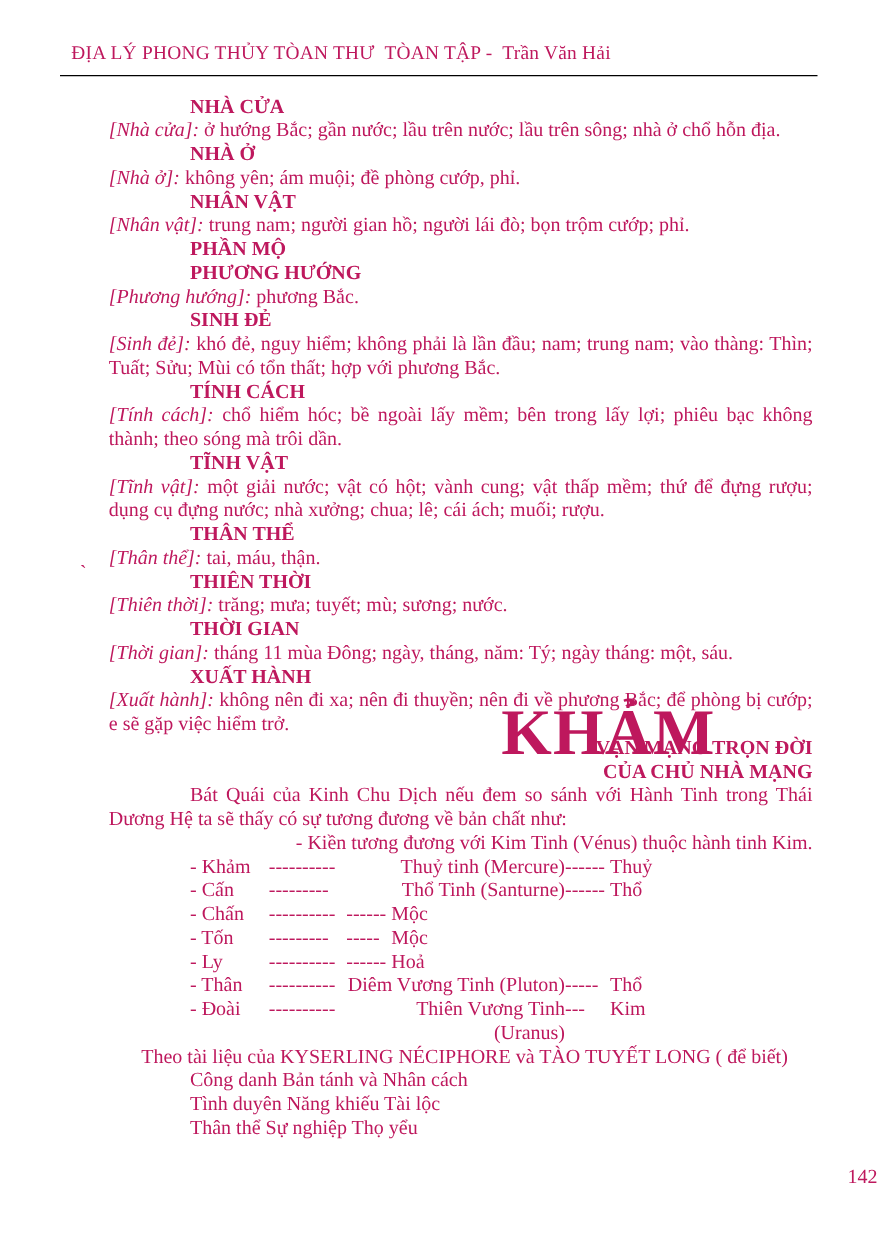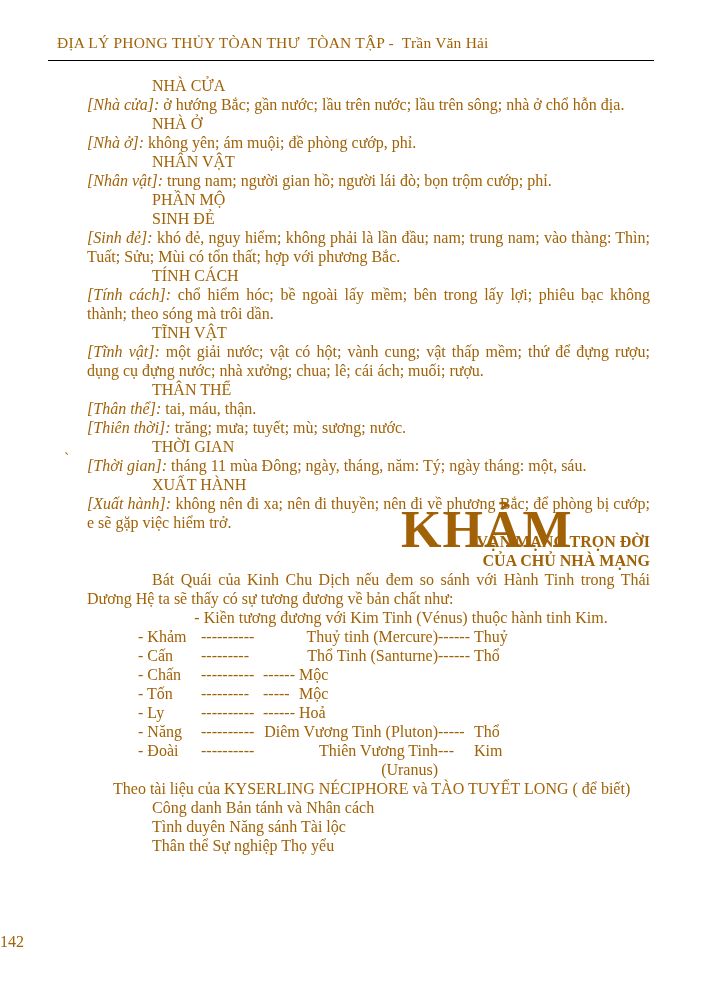--- a/index.html
+++ b/index.html
@@ -1,49 +1,49 @@
 <!DOCTYPE html>
 <html><head>
 <meta charset="utf-8">
 <style>
   html,body{margin:0;padding:0;background:#fff;}
   .page{
     width:702px;height:994px;position:relative;background:#ffffff;
-    font-family:"Liberation Serif","DejaVu Serif",serif;color:#a16207;overflow:hidden;
+    font-family:"Liberation Serif","DejaVu Serif",serif;color:#be185d;overflow:hidden;
   }
   .hdr{
     position:absolute;top:34px;left:48px;width:606px;
     border-bottom:1.5px solid #000;padding-bottom:8px;
   }
   .hdr-text{padding-left:9px;font-size:15.5px;letter-spacing:.2px;white-space:pre;}
   .content{
     position:absolute;top:76px;left:87px;width:563px;
     font-size:16px;line-height:19px;text-align:justify;
   }
-  .sec-h{font-weight:400;margin-left:65px;text-align:left;}
+  .sec-h{font-weight:700;margin-left:65px;text-align:left;}
   .para{margin:0;}
   .lbl{font-style:italic;}
   .fate{position:relative;font-weight:700;margin-left:90px;text-align:right;}
   .fate div{line-height:19px;}
   .big-title{
     position:absolute;left:224px;top:-12px;
     font-size:52px;line-height:50px;font-weight:700;letter-spacing:1px;white-space:nowrap;
   }
   .intro{text-indent:65px;margin:0;}
-  .kien{margin-left:65px;text-align:center;}
-  .trow{display:flex;margin-left:51px;text-align:left;}
+  .kien{margin-left:65px;text-align:right;}
+  .trow{display:flex;margin-left:65px;text-align:left;}
   .c-name{width:63px;flex:none;}
   .c-d1{width:62px;flex:none;}
   .c-planet{width:175px;flex:none;text-align:right;}
   .c-d2{width:36px;flex:none;white-space:nowrap;}
   .c-elem{flex:none;}
   .source{margin-left:26px;text-align:left;}
   .closing{margin-left:65px;text-align:left;}
   .stray-mark{position:absolute;left:64px;top:450px;font-size:16px;}
-  .pageno{position:absolute;top:933px;left:0;width:702px;text-align:left;font-size:16px;}
+  .pageno{position:absolute;top:933px;left:0;width:702px;text-align:right;font-size:16px;}
 </style>
 </head>
 <body>
 
 <div class="page">
 
   <div class="hdr">
     <div class="hdr-text">ĐỊA LÝ PHONG THỦY TÒAN THƯ  TÒAN TẬP -  Trần Văn Hải</div>
   </div>
 
@@ -63,20 +63,24 @@
 
     <div class="section">
       <div class="sec-h">NHÂN VẬT</div>
       <p class="para"><span class="lbl">[Nhân vật]:</span> <span>trung nam; người gian hồ; người lái đò; bọn trộm cướp; phỉ.</span></p>
     </div>
 
     <div class="section">
       <div class="sec-h">PHẦN MỘ</div>
     </div>
 
+    <div class="section">
+      <div class="sec-h">PHƯƠNG HƯỚNG</div>
+      <p class="para"><span class="lbl">[Phương hướng]:</span> <span>phương Bắc.</span></p>
+    </div>
 
     <div class="section">
       <div class="sec-h">SINH ĐẺ</div>
       <p class="para"><span class="lbl">[Sinh đẻ]:</span> <span>khó đẻ, nguy hiểm; không phải là lần đầu; nam; trung nam; vào thàng: Thìn; Tuất; Sửu; Mùi có tổn thất; hợp với phương Bắc.</span></p>
     </div>
 
     <div class="section">
       <div class="sec-h">TÍNH CÁCH</div>
       <p class="para"><span class="lbl">[Tính cách]:</span> <span>chổ hiểm hóc; bề ngoài lấy mềm; bên trong lấy lợi; phiêu bạc không thành; theo sóng mà trôi dần.</span></p>
     </div>
@@ -85,20 +89,21 @@
       <div class="sec-h">TĨNH VẬT</div>
       <p class="para"><span class="lbl">[Tĩnh vật]:</span> <span>một giải nước; vật có hột; vành cung; vật thấp mềm; thứ để đựng rượu; dụng cụ đựng nước; nhà xưởng; chua; lê; cái ách; muối; rượu.</span></p>
     </div>
 
     <div class="section">
       <div class="sec-h">THÂN THỂ</div>
       <p class="para"><span class="lbl">[Thân thể]:</span> <span>tai, máu, thận.</span></p>
     </div>
 
     <div class="section">
+      <div class="sec-h">THIÊN THỜI</div>
       <p class="para"><span class="lbl">[Thiên thời]:</span> <span>trăng; mưa; tuyết; mù; sương; nước.</span></p>
     </div>
 
     <div class="section">
       <div class="sec-h">THỜI GIAN</div>
       <p class="para"><span class="lbl">[Thời gian]:</span> <span>tháng 11 mùa Đông; ngày, tháng, năm: Tý; ngày tháng: một, sáu.</span></p>
     </div>
 
     <div class="section">
       <div class="sec-h">XUẤT HÀNH</div>
@@ -141,37 +146,37 @@
         <span class="c-d2">-----</span>
         <span class="c-elem">Mộc</span>
     </div>
     <div class="trow">
       <span class="c-name">- Ly</span>
         <span class="c-d1">----------</span>
         <span class="c-d2">------</span>
         <span class="c-elem">Hoả</span>
     </div>
     <div class="trow">
-      <span class="c-name">- Năng</span>
+      <span class="c-name">- Thân</span>
         <span class="c-d1">----------</span>
         <span class="c-planet">Diêm Vương Tinh (Pluton)</span>
         <span class="c-d2">-----</span>
         <span class="c-elem">Thổ</span>
     </div>
     <div class="trow">
       <span class="c-name">- Đoài</span>
         <span class="c-d1">----------</span>
         <span class="c-planet">Thiên Vương Tinh (Uranus)</span>
         <span class="c-d2">---</span>
         <span class="c-elem">Kim</span>
     </div>
 
     <div class="source">Theo tài liệu của KYSERLING NÉCIPHORE và TÀO TUYẾT LONG ( để biết)</div>
 
     <div class="closing">Công danh Bản tánh và Nhân cách</div>
-    <div class="closing">Tình duyên Năng sánh Tài lộc</div>
+    <div class="closing">Tình duyên Năng khiếu Tài lộc</div>
     <div class="closing">Thân thể Sự nghiệp Thọ yểu</div>
 
   </div>
 
   <div class="pageno">142</div>
 
 </div>
 
 </body></html>

